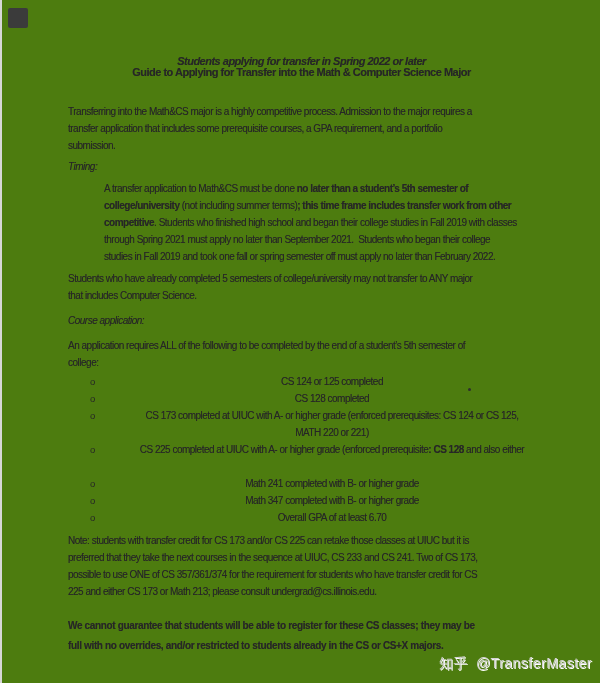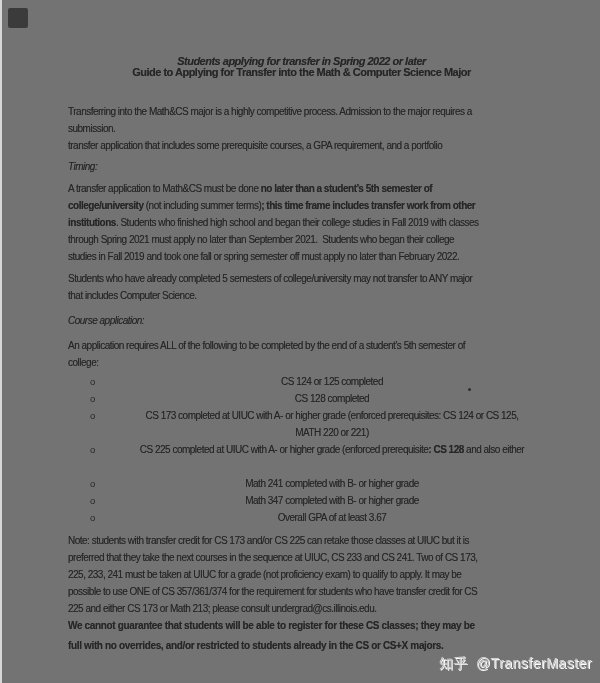--- a/index.html
+++ b/index.html
@@ -4,21 +4,21 @@
 <style>
   html,body{margin:0;padding:0;}
   body{
     width:600px;height:683px;
     background:#ffffff;
     font-family:"Liberation Sans", sans-serif;
     color:#262626;
     position:relative;
     overflow:hidden;
   }
-  .page{position:absolute;inset:0;background:#737373;}
+  .page{position:absolute;inset:0;background:#4d7c0f;}
   .page-left-edge{
     position:absolute;left:0;top:0;width:2px;height:683px;
     background:#d7d7d7;
   }
   .corner-mark{
     position:absolute;left:8px;top:8px;width:20px;height:20px;
     background:#3b3b3b;border-radius:2px;
   }
   .stray-dot{
     position:absolute;left:468px;top:388px;width:3px;height:3px;
@@ -73,34 +73,34 @@
         </div>
       </div>
       <div class="block c t2" style="top: 64px;">
         <div class="lines">
           <div class="line"><span class="b ">Guide to Applying for Transfer into the Math &amp; Computer Science Major</span></div>
         </div>
       </div>
       <div class="block " style="top: 103px;">
         <div class="lines">
           <div class="line"><span class="">Transferring into the Math&amp;CS major is a highly competitive process. Admission to the major requires a</span></div>
+          <div class="line"><span class="">transfer application that includes some prerequisite courses, a GPA requirement, and a portfolio</span></div>
           <div class="line"><span class="">submission.</span></div>
-          <div class="line"><span class="">transfer application that includes some prerequisite courses, a GPA requirement, and a portfolio</span></div>
         </div>
       </div>
       <div class="block it" style="top: 158px;">
         <div class="lines">
           <div class="line"><span class="i">Timing:</span></div>
         </div>
       </div>
-      <div class="block " style="top: 180px;">
+      <div class="block " style="top: 180px; margin-left: 36px;">
         <div class="lines">
           <div class="line"><span class="">A transfer application to Math&amp;CS must be done </span><span class="b ">no later than a student’s 5th semester of</span></div>
           <div class="line"><span class="b ">college/university</span><span class=""> (not including summer terms)</span><span class="b ">; this time frame includes transfer work from other</span></div>
-          <div class="line"><span class="b ">institutions</span><span class="">. Students who finished high school and began their college studies in Fall 2019 with classes</span></div>
+          <div class="line"><span class="b ">competitive</span><span class="">. Students who finished high school and began their college studies in Fall 2019 with classes</span></div>
           <div class="line"><span class="">through Spring 2021 must apply no later than September 2021.  Students who began their college</span></div>
           <div class="line"><span class="">studies in Fall 2019 and took one fall or spring semester off must apply no later than February 2022.</span></div>
         </div>
       </div>
       <div class="block " style="top: 270px;">
         <div class="lines">
           <div class="line"><span class="">Students who have already completed 5 semesters of college/university may not transfer to ANY major</span></div>
           <div class="line"><span class="">that includes Computer Science.</span></div>
         </div>
       </div>
@@ -148,28 +148,27 @@
       </div>
       <div class="block bullet" style="top: 492px;">
         <span class="marker">o</span>
         <div class="lines">
           <div class="line"><span class="">Math 347 completed with B- or higher grade</span></div>
         </div>
       </div>
       <div class="block bullet" style="top: 509px;">
         <span class="marker">o</span>
         <div class="lines">
-          <div class="line"><span class="">Overall GPA of at least 3.67</span></div>
+          <div class="line"><span class="">Overall GPA of at least 6.70</span></div>
         </div>
       </div>
       <div class="block " style="top: 532px;">
         <div class="lines">
           <div class="line"><span class="">Note: students with transfer credit for CS 173 and/or CS 225 can retake those classes at UIUC but it is</span></div>
           <div class="line"><span class="">preferred that they take the next courses in the sequence at UIUC, CS 233 and CS 241. Two of CS 173,</span></div>
-          <div class="line"><span class="">225, 233, 241 must be taken at UIUC for a grade (not proficiency exam) to qualify to apply. It may be</span></div>
           <div class="line"><span class="">possible to use ONE of CS 357/361/374 for the requirement for students who have transfer credit for CS</span></div>
           <div class="line"><span class="">225 and either CS 173 or Math 213; please consult undergrad@cs.illinois.edu.</span></div>
         </div>
       </div>
       <div class="block bp" style="top: 616px;">
         <div class="lines">
           <div class="line"><span class="b ">We cannot guarantee that students will be able to register for these CS classes; they may be</span></div>
           <div class="line"><span class="b ">full with no overrides, and/or restricted to students already in the CS or CS+X majors.</span></div>
         </div>
       </div>

